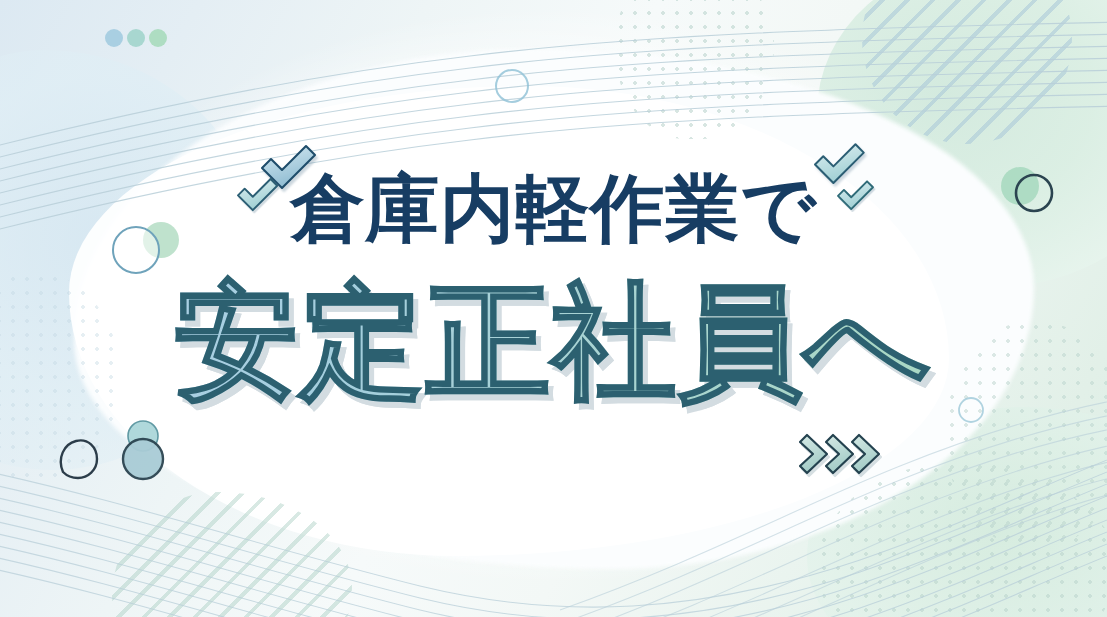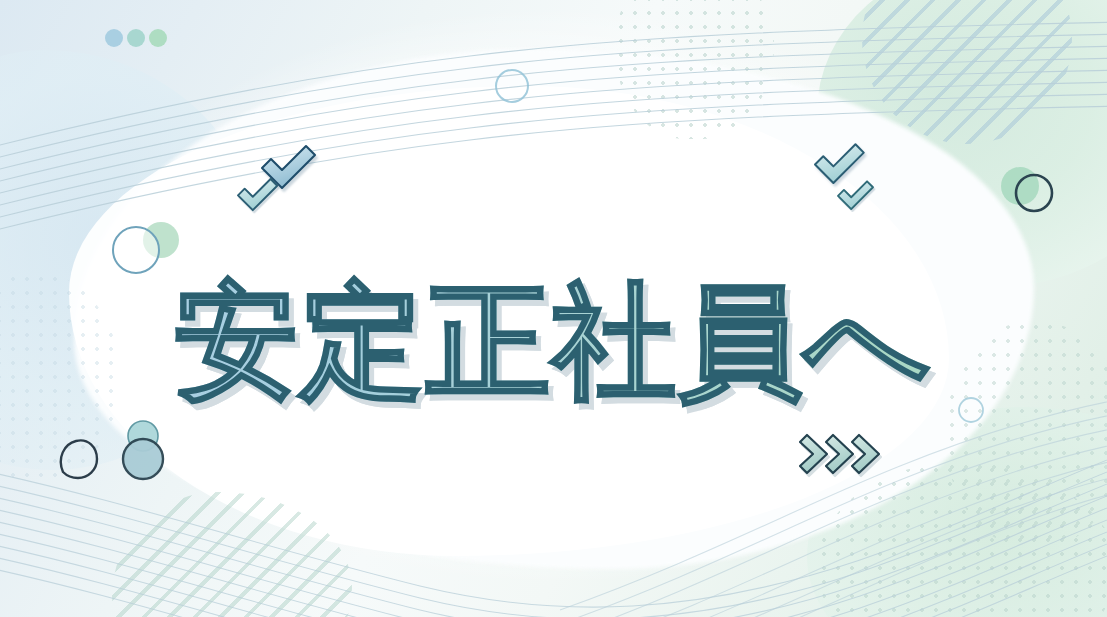--- a/index.html
+++ b/index.html
@@ -339,19 +339,20 @@
     </g>
 
     <g transform="translate(800,440)">
       <path d="M0,2 L7,-5 L27,14 L7,33 L0,26 L13,14 Z" fill="url(#chv)" stroke="#24424f" stroke-width="2.2" stroke-linejoin="round" filter="drop-shadow(2px 3px 0 rgba(120,150,160,.3))"></path>
       <path d="M26,2 L33,-5 L53,14 L33,33 L26,26 L39,14 Z" fill="url(#chv)" stroke="#24424f" stroke-width="2.2" stroke-linejoin="round" filter="drop-shadow(2px 3px 0 rgba(120,150,160,.3))"></path>
       <path d="M52,2 L59,-5 L79,14 L59,33 L52,26 L65,14 Z" fill="url(#chv)" stroke="#24424f" stroke-width="2.2" stroke-linejoin="round" filter="drop-shadow(2px 3px 0 rgba(120,150,160,.3))"></path>
     </g>
   </svg>
 
   <div class="headline">
+    <div class="line1">倉庫内軽作業で</div>
 
     <div class="line2-shadow">安定正社員へ</div>
 
     <div class="line2">安定正社員へ</div>
   </div>
 
 </div>
 
 </body></html>

